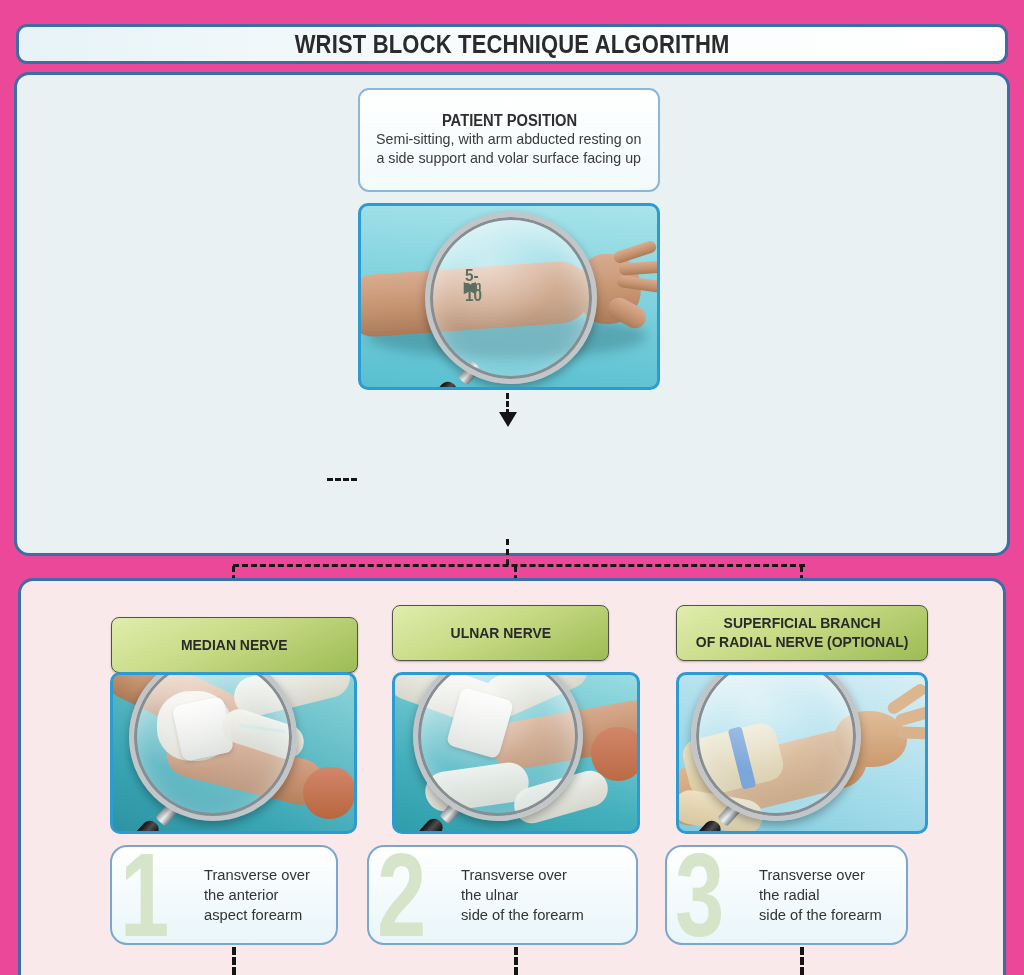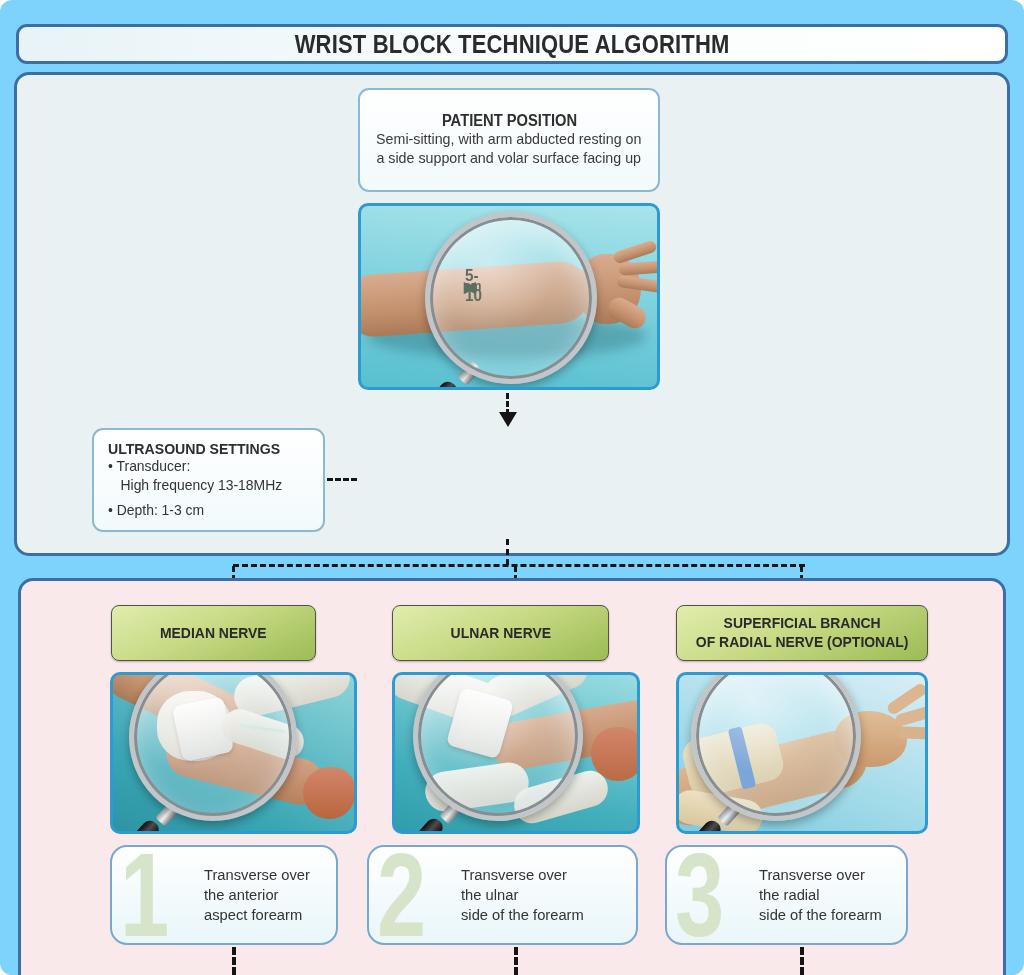--- a/index.html
+++ b/index.html
@@ -1,18 +1,18 @@
 <!DOCTYPE html>
 <html><head>
 <meta charset="utf-8">
 <style>
   * { margin:0; padding:0; box-sizing:border-box; }
   html,body { background:#ffffff; }
   body { font-family:"Liberation Sans", sans-serif; }
-  #page { position:relative; width:1024px; height:975px; background:#7dd3fc; overflow:hidden;border-radius:12px; }
+  #page { position:relative; width:1024px; height:975px; background:#ec4899; overflow:hidden; }
 
   
   .abs { position:absolute; }
   .title-box {
     left:16px; top:24px; width:992px; height:40px;
     border:3px solid #3a6ea5; border-radius:11px;
     background:linear-gradient(90deg,#e7f3f7 0%,#f8fcfd 45%,#ffffff 100%);
     display:flex; align-items:center; justify-content:center;
   }
   .title-box span {
@@ -148,43 +148,36 @@
       <span class="ar">◀</span>
       <span class="num">5-10</span>
       <span class="unit">cm</span>
       <span class="ar">▶</span>
     </div>
   </div>
 
   <div class="abs vdash" style="left:506px; top:393px; height:22px;"></div>
   <div class="abs ahead" style="left:499px; top:412px;"></div>
 
-  <div class="abs soft-box us-box">
-    <div class="hd">ULTRASOUND SETTINGS</div>
-    <div class="line"><span>•</span> <span>Transducer:</span></div>
-    <div class="line indent">High frequency 13-18MHz</div>
-    <div class="gap"></div>
-    <div class="line"><span>•</span> <span>Depth: 1-3 cm</span></div>
-  </div>
 
   <div class="abs hdash" style="left:327px; top:478px; width:30px;"></div>
 
 
   <div class="abs vdash" style="left:506px; top:539px; height:26px;"></div>
   <div class="abs hdash" style="left:233px; top:564px; width:572px;"></div>
   <div class="abs vdash" style="left:232px; top:566px; height:24px;"></div>
   <div class="abs ahead" style="left:225px; top:588px;"></div>
   <div class="abs vdash" style="left:514px; top:566px; height:24px;"></div>
   <div class="abs ahead" style="left:507px; top:588px;"></div>
   <div class="abs vdash" style="left:800px; top:566px; height:24px;"></div>
   <div class="abs ahead" style="left:793px; top:588px;"></div>
 
   <div class="abs pink-panel"></div>
 
-  <div class="abs green-hd" style="left:111px; width:205px;">
+  <div class="abs green-hd" style="left:111px; width:247px;margin-top:12px;">
     <span>MEDIAN NERVE</span>
   </div>
   <div class="abs green-hd" style="left:392px; width:217px;">
     <span>ULNAR NERVE</span>
   </div>
   <div class="abs green-hd" style="left:676px; width:252px;align-items:center;">
     <span>SUPERFICIAL BRANCH
 OF RADIAL NERVE (OPTIONAL)</span>
   </div>
 

